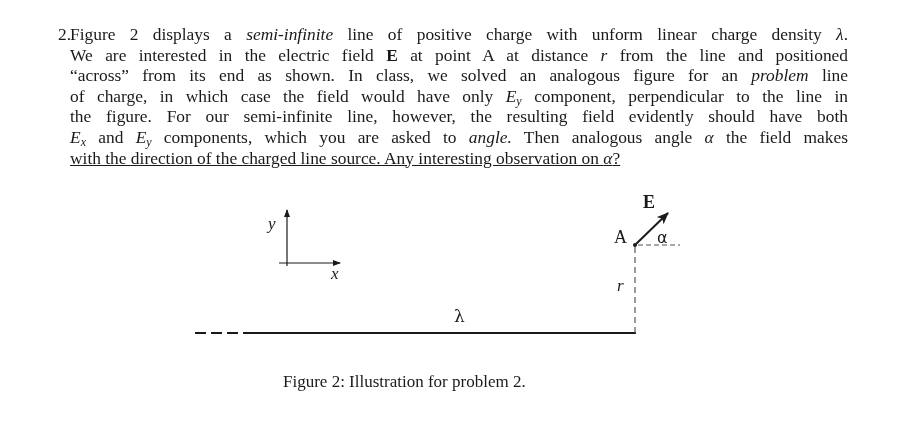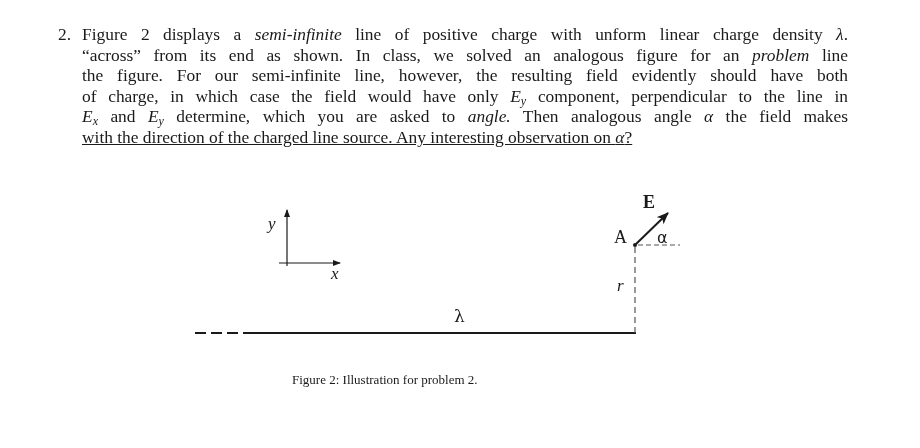--- a/index.html
+++ b/index.html
@@ -1,39 +1,40 @@
 <!DOCTYPE html>
 <html><head>
   <meta charset="utf-8">
   <style>
     html, body { margin: 0; padding: 0; background: #ffffff; }
     body { width: 920px; height: 448px; position: relative; overflow: hidden;
            font-family: "Liberation Serif", "DejaVu Serif", serif; color: #1a1a1a; }
     .problem { position: absolute; left: 58px; top: 24px; width: 790px; font-size: 17.4px; line-height: 20.6px; }
     .num { position: absolute; left: 0; top: 0; }
-    .body { margin-left: 24px; text-align: justify; }
+    .body { margin-left: 12px; text-align: justify; }
     .line { display: block; white-space: nowrap; text-align-last: justify; }
     .line.last { text-align-last: left; text-decoration: underline; }
     em, .it { font-style: italic; }
     b { font-weight: bold; }
     sub { font-size: 12px; font-style: italic; vertical-align: -3px; line-height: 0; }
     svg.fig { position: absolute; left: 0; top: 0; }
-    .caption { position: absolute; left: 292px; top: 372px; font-size: 13px; white-space: nowrap; }
+    .caption { position: absolute; left: 283px; top: 372px; font-size: 17px; white-space: nowrap; }
   </style>
 </head>
 <body>
 
 <div class="problem">
   <span class="num">2.</span>
   <div class="body">
     <span class="line"><span>Figure 2 displays a </span><em>semi-infinite</em><span> line of positive charge with unform linear charge density </span><span class="it">λ</span><span>.</span></span>
+    <span class="line"><span>We are interested in the electric field </span><b>E</b><span> at point A at distance </span><span class="it">r</span><span> from the line and positioned</span></span>
     <span class="line"><span>“across” from its end as shown.  In class, we solved an analogous figure for an </span><em>problem</em><span> line</span></span>
+    <span class="line"><span>of charge, in which case the field would have only </span><span class="it">E</span><sub>y</sub><span> component, perpendicular to the line in</span></span>
     <span class="line"><span>the figure.  For our semi-infinite line, however, the resulting field evidently should have both</span></span>
-    <span class="line"><span>of charge, in which case the field would have only </span><span class="it">E</span><sub>y</sub><span> component, perpendicular to the line in</span></span>
-    <span class="line"><span class="it">E</span><sub>x</sub><span> and </span><span class="it">E</span><sub>y</sub><span> determine, which you are asked to </span><em>angle.</em><span> Then analogous angle </span><span class="it">α</span><span> the field makes</span></span>
+    <span class="line"><span class="it">E</span><sub>x</sub><span> and </span><span class="it">E</span><sub>y</sub><span> components, which you are asked to </span><em>angle.</em><span> Then analogous angle </span><span class="it">α</span><span> the field makes</span></span>
     <span class="line last"><span>with the direction of the charged line source.  Any interesting observation on </span><span class="it">α</span><span>?</span></span>
   </div>
 </div>
 
 <svg class="fig" width="920" height="448" viewBox="0 0 920 448">
   <defs>
     <marker id="ah" markerWidth="8" markerHeight="8" refX="7" refY="4" orient="auto" markerUnits="userSpaceOnUse">
       <path d="M0,1 L8,4 L0,7 Z" fill="#1a1a1a"></path>
     </marker>
     <marker id="ahBig" markerWidth="12" markerHeight="10" refX="11" refY="5" orient="auto" markerUnits="userSpaceOnUse">

